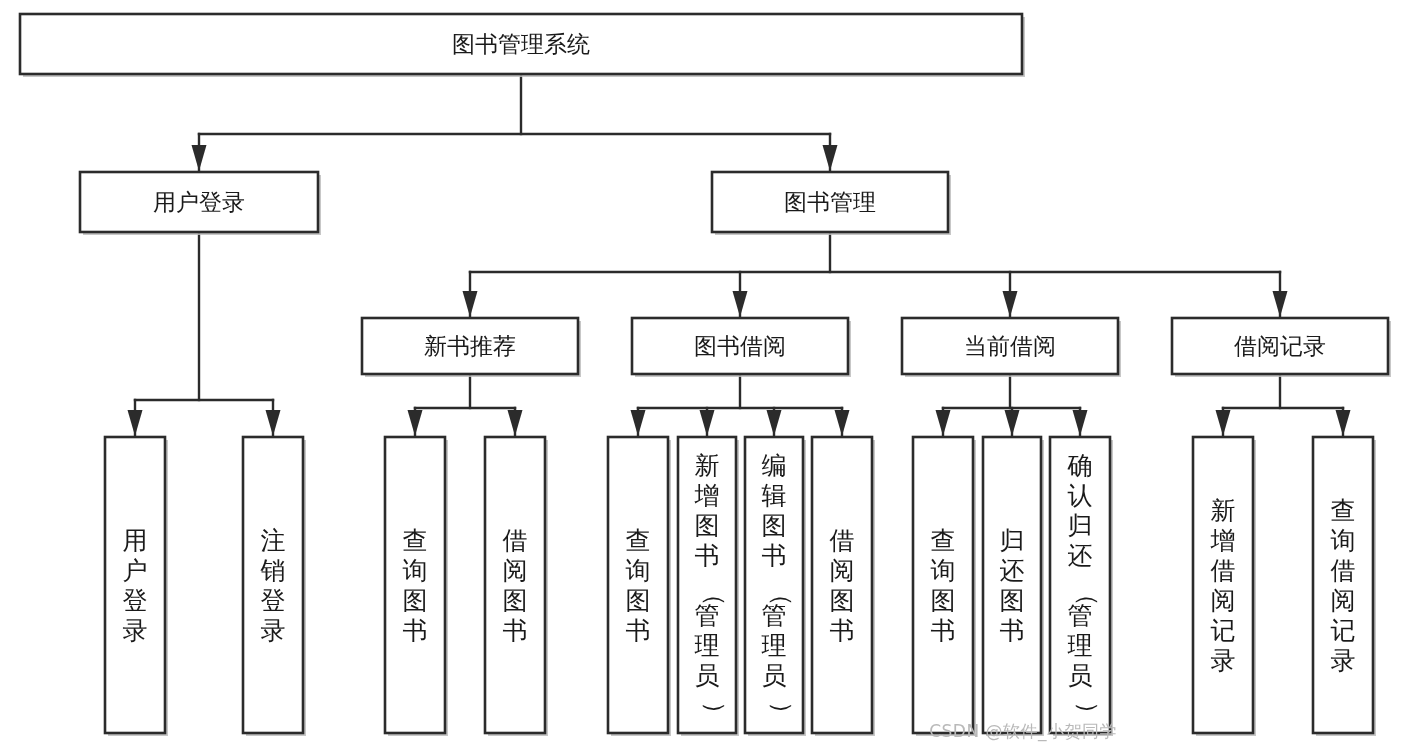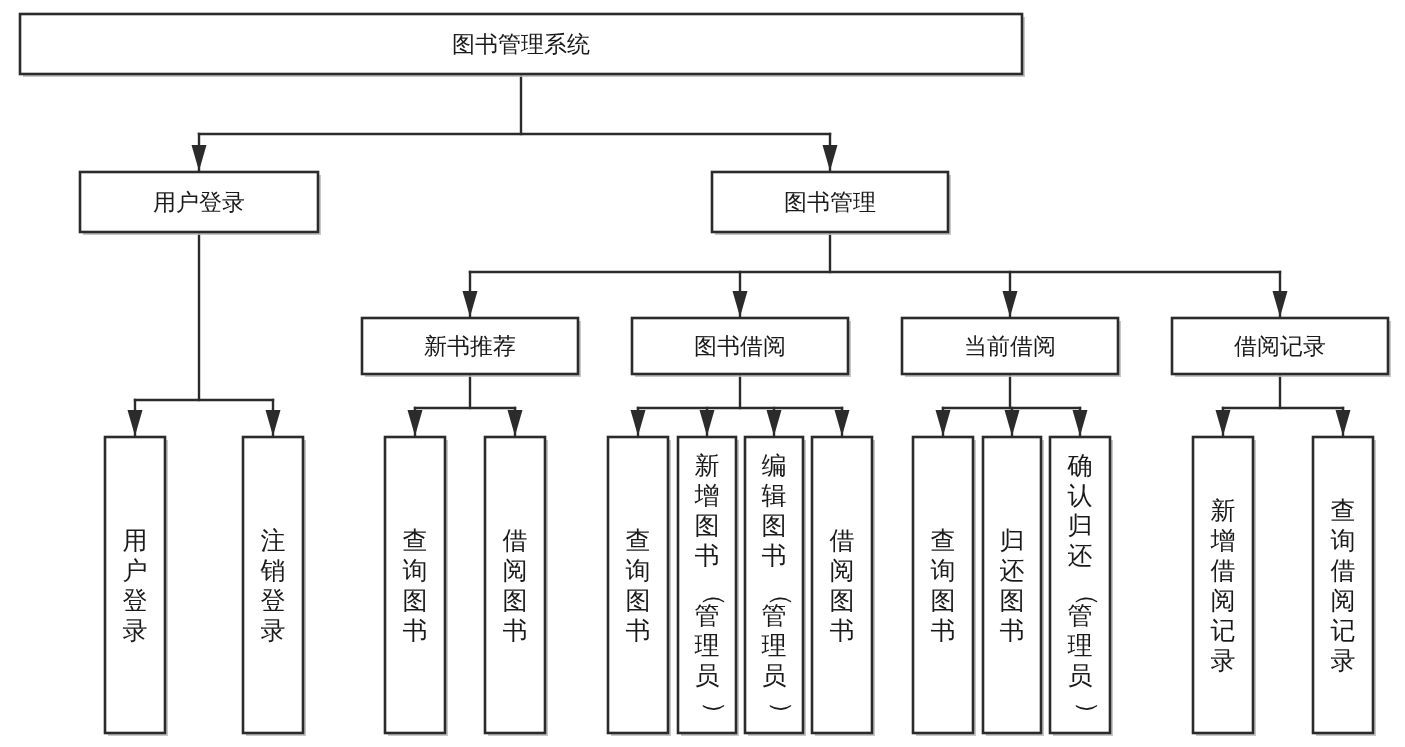--- a/index.html
+++ b/index.html
@@ -310,13 +310,14 @@
             <text x="1343" y="518.75" class="vert-char" font-size="25">查</text>
             <text x="1343" y="548.75" class="vert-char" font-size="25">询</text>
             <text x="1343" y="578.75" class="vert-char" font-size="25">借</text>
             <text x="1343" y="608.75" class="vert-char" font-size="25">阅</text>
             <text x="1343" y="638.75" class="vert-char" font-size="25">记</text>
             <text x="1343" y="668.75" class="vert-char" font-size="25">录</text>
           </g>
         </g>
       </g>
   </svg>
+  <div class="watermark">CSDN @软件_小贺同学</div>
 </div>
 
 </body></html>

